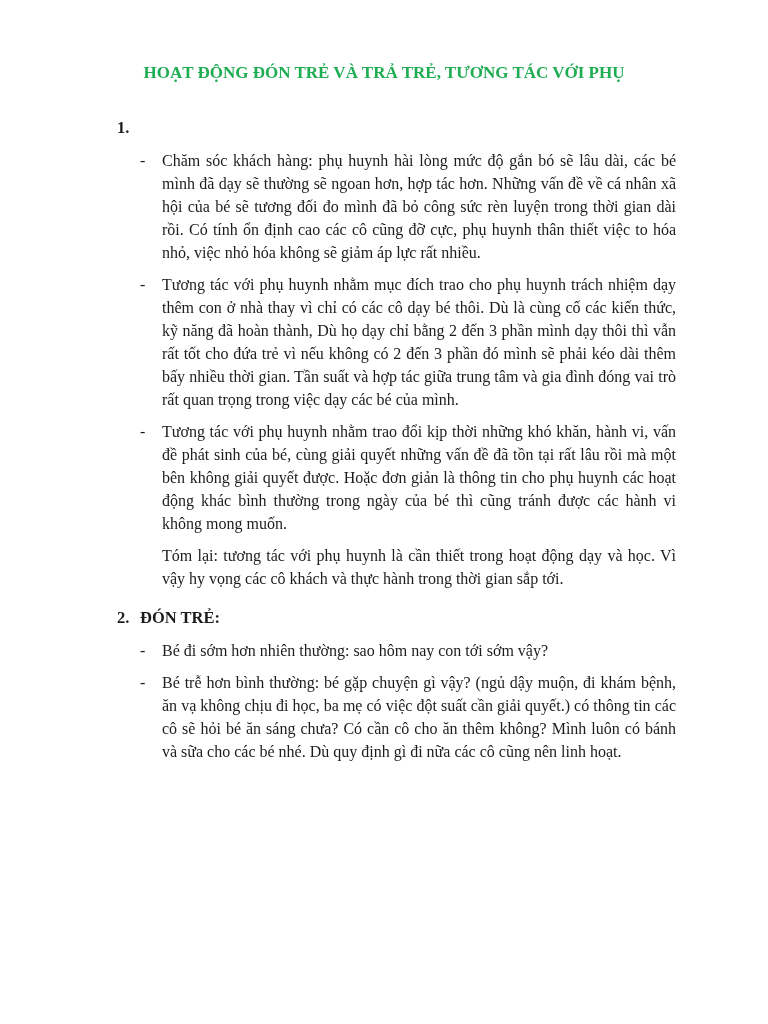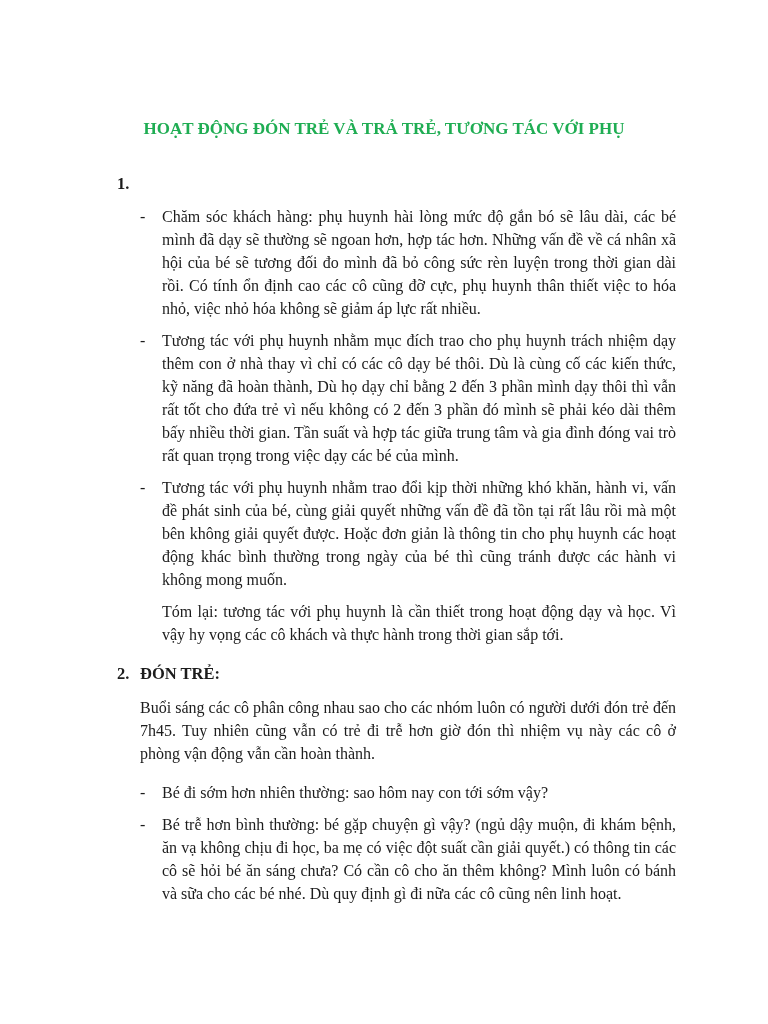--- a/index.html
+++ b/index.html
@@ -10,21 +10,21 @@
   .page {
     position: relative;
     width: 768px;
     height: 1024px;
     background: #ffffff;
     overflow: hidden;
     font-family: "Liberation Serif", "DejaVu Serif", serif;
     color: #1c1c1c;
   }
   .doc-title {
-    margin-top: 116px;
+    margin-top: 60px;
     text-align: center;
     font-weight: bold;
     font-size: 17px;
     line-height: 25px;
     color: #1fad53;
   }
   .doc-title .title-line {
     display: block;
   }
   .content {
@@ -99,21 +99,20 @@
       <span class="btext">Tương tác với phụ huynh nhằm trao đổi kịp thời những khó khăn, hành vi, vấn đề phát sinh của bé, cùng giải quyết những vấn đề đã tồn tại rất lâu rồi mà một bên không giải quyết được. Hoặc đơn giản là thông tin cho phụ huynh các hoạt động khác bình thường trong ngày của bé thì cũng tránh được các hành vi không mong muốn.</span>
     </div>
 
     <p class="summary-para">Tóm lại: tương tác với phụ huynh là cần thiết trong hoạt động dạy và học. Vì vậy hy vọng các cô khách và thực hành trong thời gian sắp tới.</p>
 
     <div class="section-heading second">
       <span class="num">2.</span>
       <span class="htext">ĐÓN TRẺ:</span>
     </div>
 
-    <p class="intro-para">Buổi sáng các cô phân công nhau sao cho các nhóm luôn có người dưới đón trẻ đến 7h45. Tuy nhiên cũng vẫn có trẻ đi trễ hơn giờ đón thì nhiệm vụ này các cô ở phòng vận động vẫn cần hoàn thành.</p>
 
     <div class="bullet">
       <span class="dash">-</span>
       <span class="btext">Bé đi sớm hơn nhiên thường: sao hôm nay con tới sớm vậy?</span>
     </div>
 
     <div class="bullet">
       <span class="dash">-</span>
       <span class="btext">Bé trễ hơn bình thường: bé gặp chuyện gì vậy? (ngủ dậy muộn, đi khám bệnh, ăn vạ không chịu đi học, ba mẹ có việc đột suất cần giải quyết.) có thông tin các cô sẽ hỏi bé ăn sáng chưa? Có cần cô cho ăn thêm không? Mình luôn có bánh và sữa cho các bé nhé. Dù quy định gì đi nữa các cô cũng nên linh hoạt.</span>
     </div>

